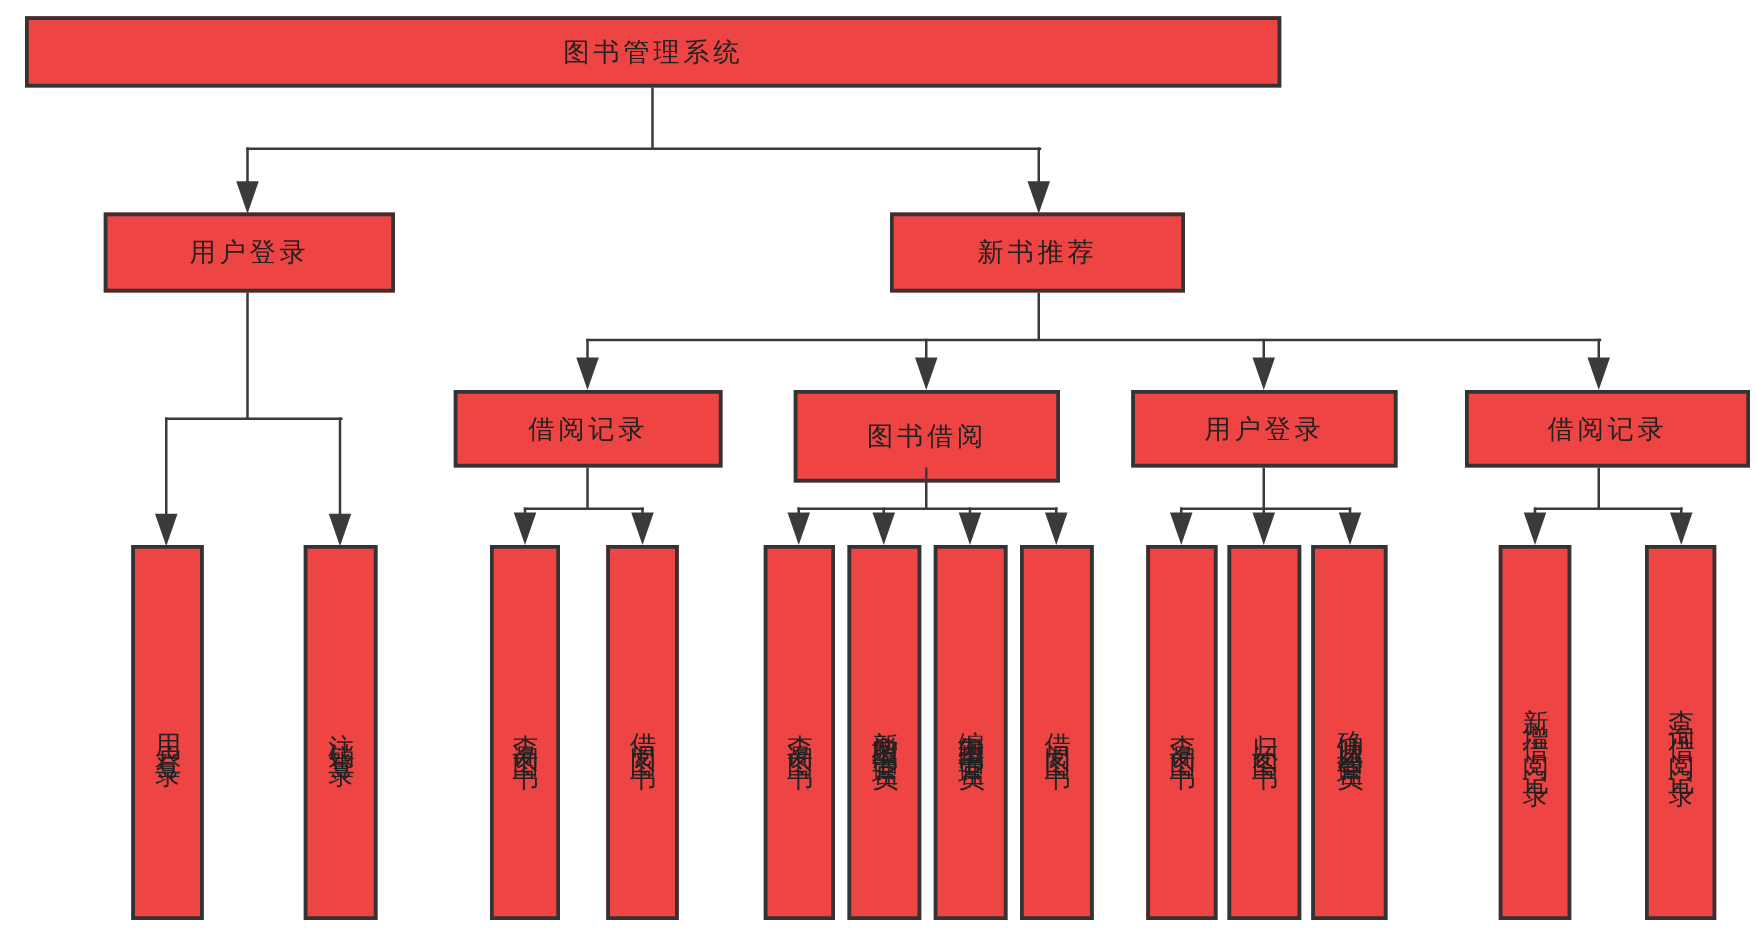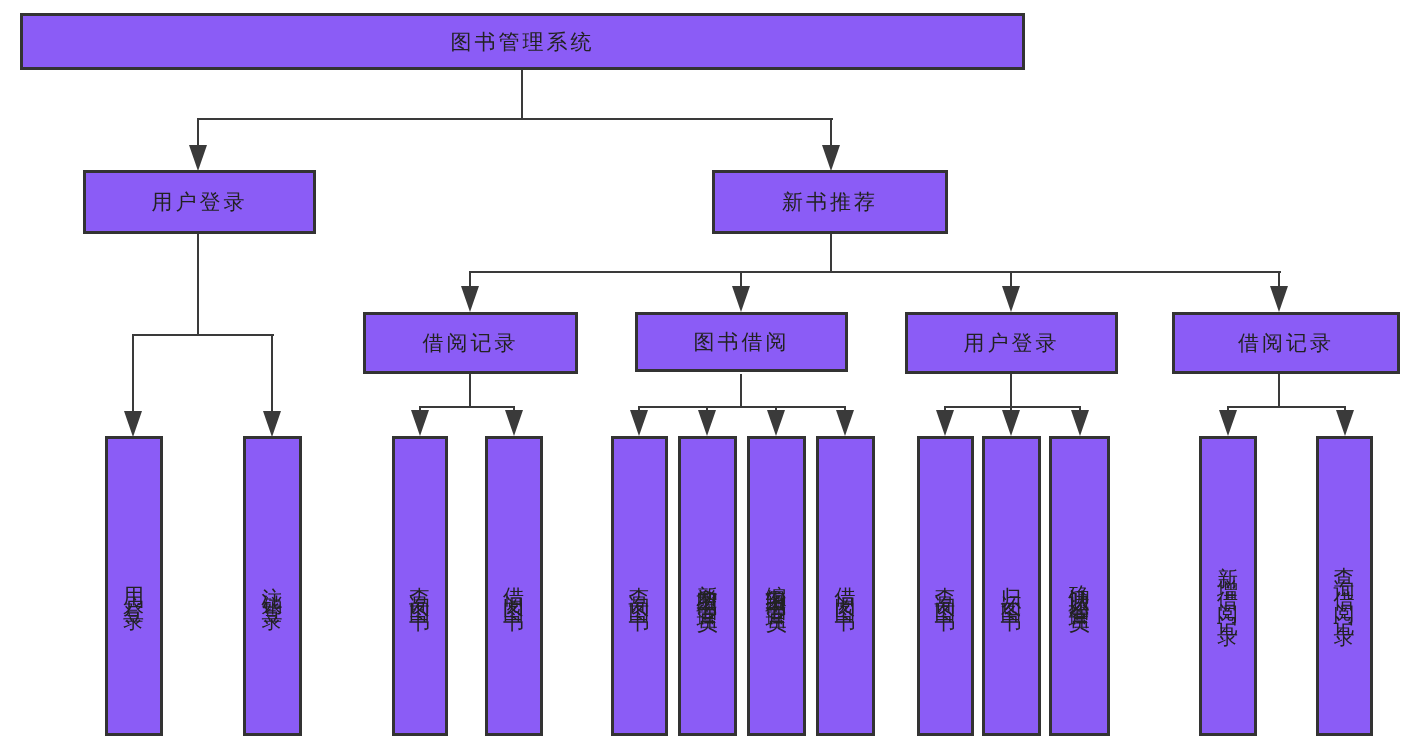--- a/index.html
+++ b/index.html
@@ -15,21 +15,21 @@
     position: relative;
     width: 1405px;
     height: 747px;
     background: var(--background);
     font-family: "Liberation Sans", "DejaVu Sans", sans-serif;
     overflow: hidden;
   }
   .box {
     position: absolute;
     border: 3px solid var(--border);
-    background: #8b5cf6;
+    background: #ef4444;
     display: flex;
     align-items: center;
     justify-content: center;
   }
   .hbox .lbl {
     font-size: 21px;
     letter-spacing: 3px;
     color: var(--text);
     white-space: nowrap;
   }
@@ -101,21 +101,21 @@
   <div class="vline" style="left:740px;top:271px;height:18px"></div>
   <div class="arrow" style="left:732px;top:286px"></div>
   <div class="vline" style="left:1010px;top:271px;height:18px"></div>
   <div class="arrow" style="left:1002px;top:286px"></div>
   <div class="vline" style="left:1278px;top:271px;height:18px"></div>
   <div class="arrow" style="left:1270px;top:286px"></div>
 
   <div class="box hbox" style="left:363px;top:312px;width:215px;height:62px">
     <span class="lbl">借阅记录</span>
   </div>
-  <div class="box hbox" style="left:635px;top:312px;width:213px;height:60px">
+  <div class="box hbox" style="left:635px;top:312px;width:213px;height:74px">
     <span class="lbl">图书借阅</span>
   </div>
   <div class="box hbox" style="left:905px;top:312px;width:213px;height:62px">
     <span class="lbl">用户登录</span>
   </div>
   <div class="box hbox" style="left:1172px;top:312px;width:228px;height:62px">
     <span class="lbl">借阅记录</span>
   </div>
 
   <div class="vline" style="left:469px;top:374px;height:34px"></div>

